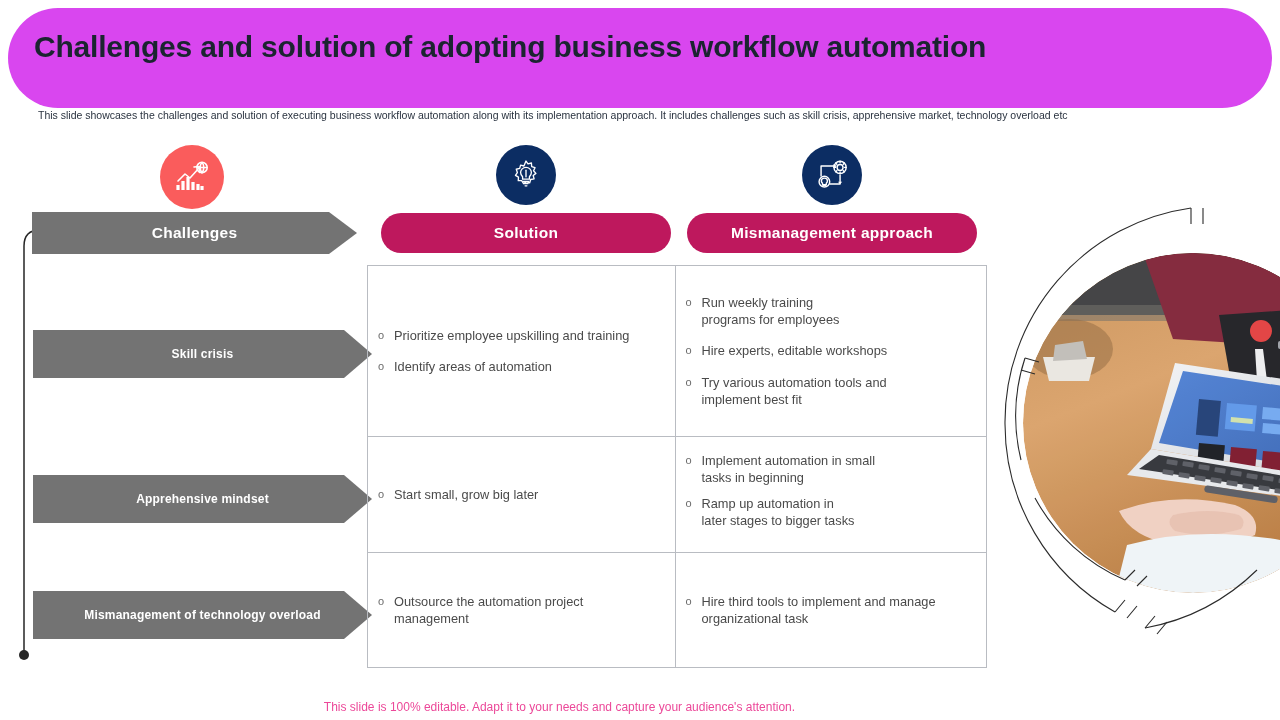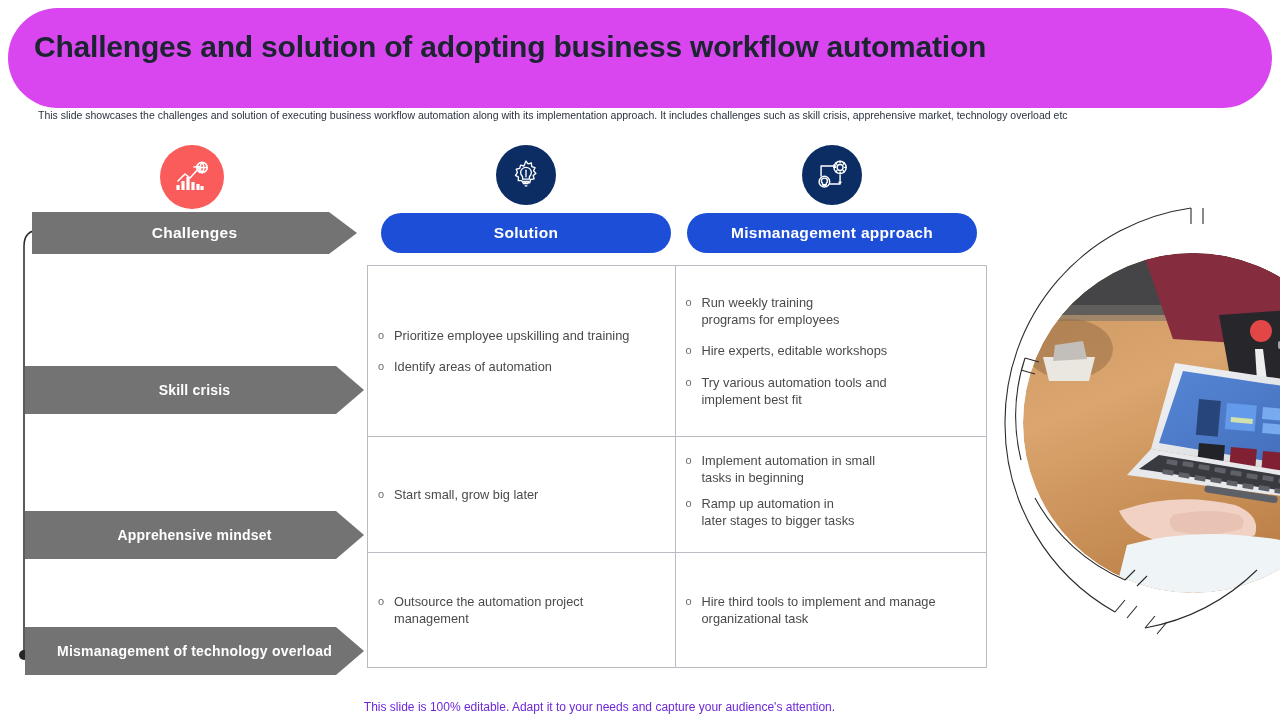--- a/index.html
+++ b/index.html
@@ -101,35 +101,34 @@
   }
   .chevron-head {
     left: 32px;
     top: 212px;
     width: 325px;
     height: 42px;
     font-size: 15.5px;
     letter-spacing: 0.3px;
   }
   .chevron-row {
-    left: 25px;
+    left: 33px;
     width: 339px;
     height: 48px;
-    font-size: 14px;
+    font-size: 12px;
     letter-spacing: 0.2px;
-    margin-top: 36px;
   }
   .chevron-r1 { top: 330px; }
   .chevron-r2 { top: 475px; }
   .chevron-r3 { top: 591px; }
 
   
   .pill {
     position: absolute;
-    background: #1d4ed8;
+    background: #be185d;
     border-radius: 22px;
     display: flex;
     align-items: center;
     justify-content: center;
     color: #ffffff;
     font-weight: bold;
     font-size: 15.5px;
     letter-spacing: 0.3px;
     height: 40px;
   }
@@ -234,22 +233,21 @@
   }
 
   
   .footer-note {
     position: absolute;
     left: 0;
     top: 700px;
     width: 1119px;
     text-align: center;
     font-size: 12px;
-    color: #6d28d9;
-    padding-left: 40px;
+    color: #ec4899;
   }
 </style>
 </head>
 <body>
 
 <div class="header-banner">
   <div class="header-title">Challenges and solution of adopting business workflow automation</div>
   <div class="header-subtitle">This slide showcases the challenges and solution of executing business workflow automation along with its implementation approach. It includes challenges such as skill crisis, apprehensive market, technology overload etc</div>
 </div>
 

